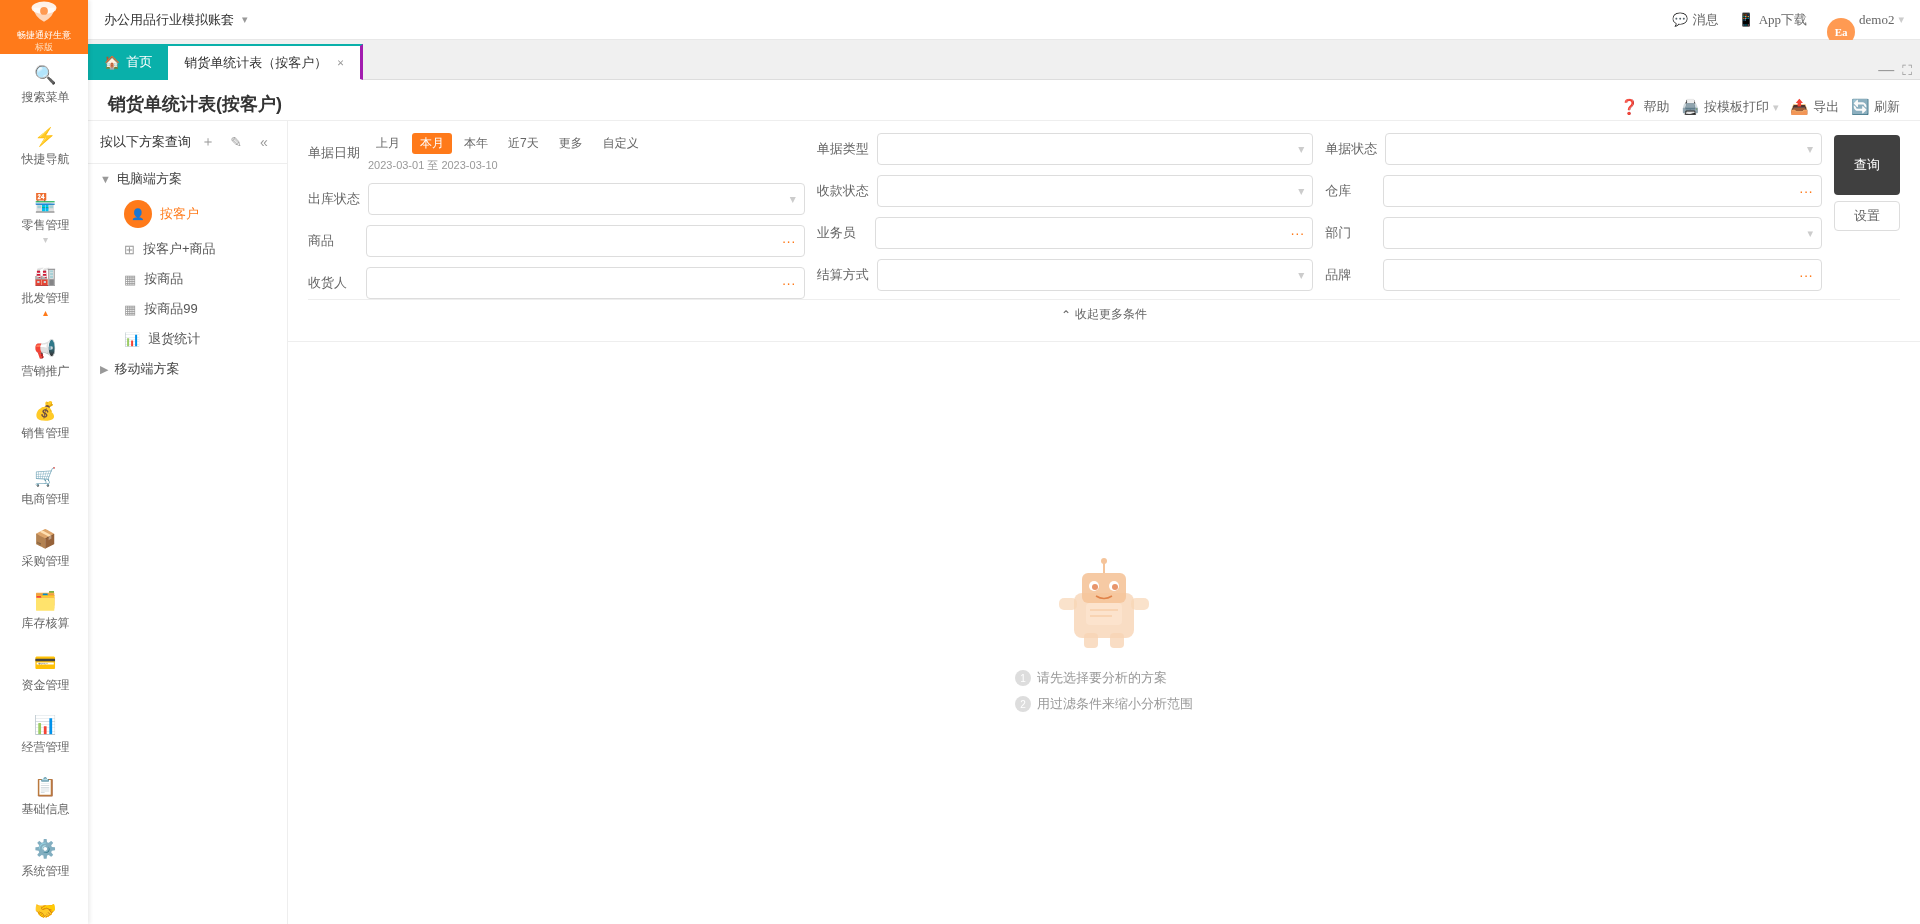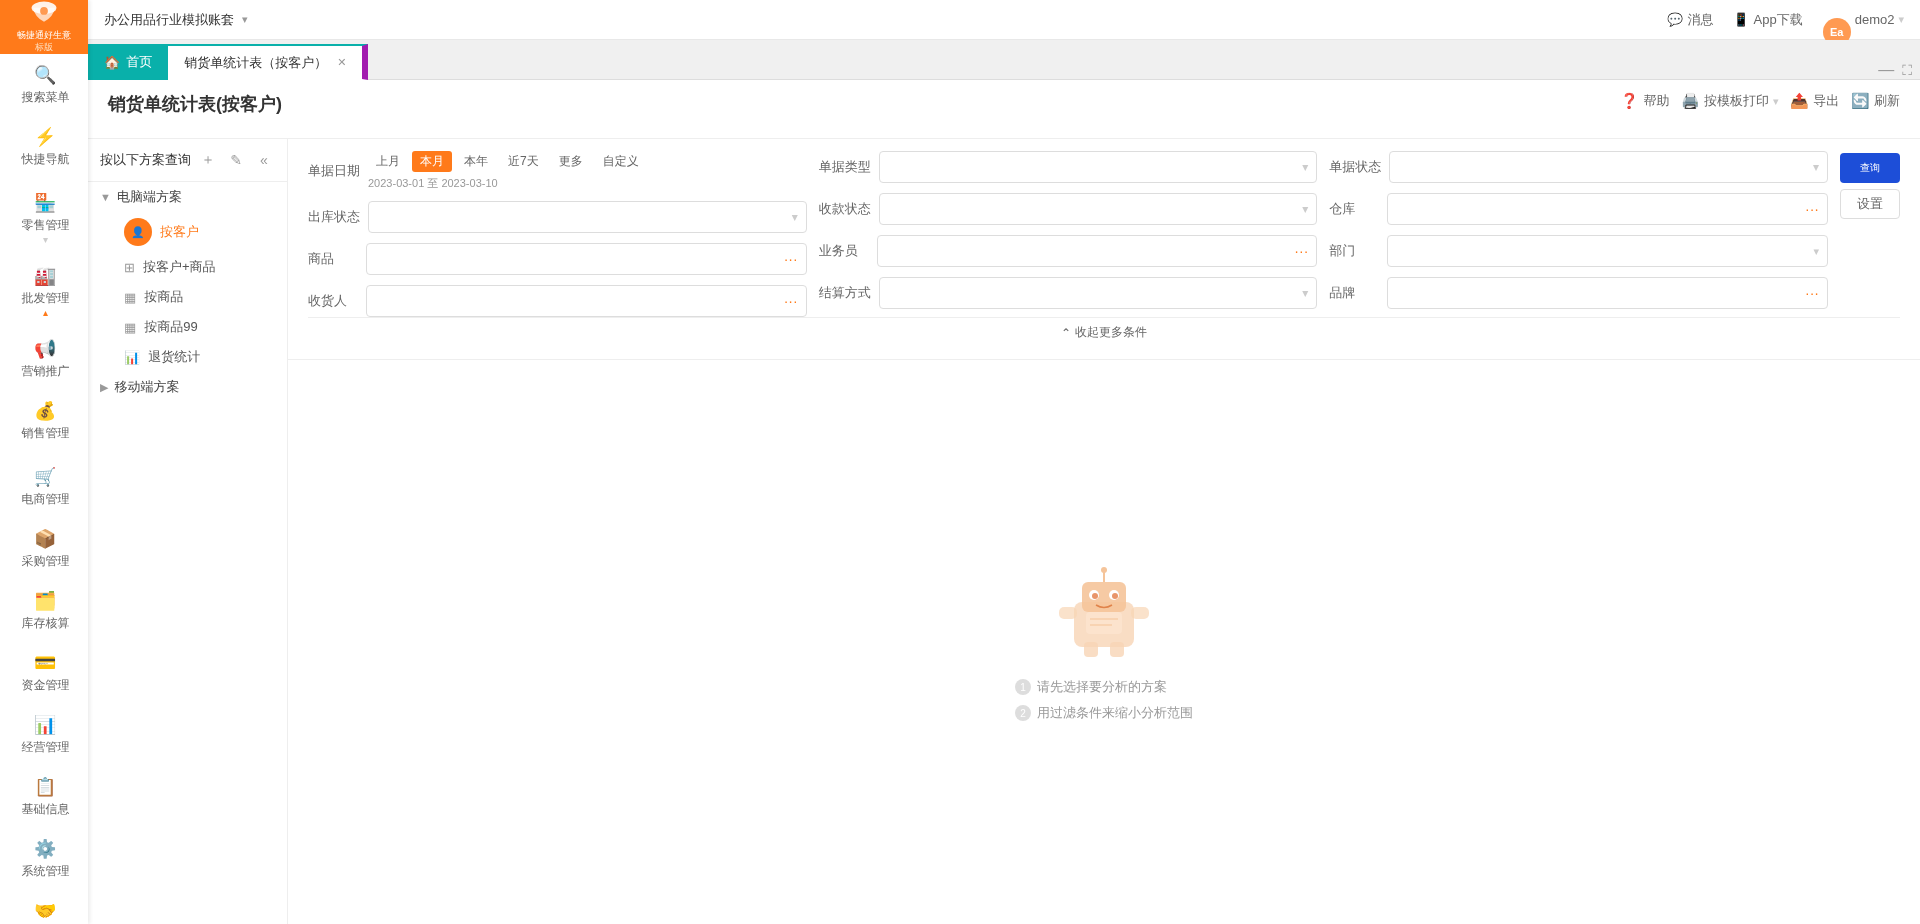--- a/index.html
+++ b/index.html
@@ -56,20 +56,21 @@
 
     
     .topbar {
       height: 40px;
       background: #fff;
       border-bottom: 1px solid #e8e8e8;
       display: flex;
       align-items: center;
       padding: 0 16px;
       justify-content: space-between;
+      font-family: Liberation Serif, serif;
     }
     .topbar-left {
       display: flex;
       align-items: center;
       gap: 8px;
       color: #333;
       font-size: 13px;
     }
     .topbar-dropdown {
       color: #999;
@@ -120,41 +121,42 @@
       font-size: 13px;
       background: #f0f0f0;
       color: #666;
       border-top: 1px solid #ddd;
       border-right: 1px solid #ddd;
     }
     .tab.active {
       background: #fff;
       color: #333;
       border-top: 2px solid #09b0aa;
-      border-right: 6px solid #a21caf;
+      border-right: 3px solid #a21caf;
       border-bottom: 1px solid #fff;
+      font-family: Liberation Mono, monospace;
     }
     .tab-home { background: #09b0aa; color: #fff; border: none; }
     .tab-close { font-size: 11px; color: #999; margin-left: 4px; }
 
     
     .content {
       flex: 1;
       display: flex;
       flex-direction: column;
       overflow: hidden;
       background: #f5f5f5;
     }
 
     
     .page-header {
       background: #fff;
-      padding: 12px 20px 22px 20px;
-      display: flex;
-      align-items: flex-start;
+      padding: 12px 20px 4px 20px;
+      display: flex;
+      align-items: flex-end;
       justify-content: space-between;
       border-bottom: 1px solid #eee;
     }
     .page-title {
       font-size: 18px;
       font-weight: 600;
       color: #333;
     }
     .page-actions {
       display: flex;
@@ -310,27 +312,27 @@
     }
     .date-tab.active {
       background: #ff7a1a;
       color: #fff;
     }
     .date-range {
       font-size: 11px;
       color: #999;
     }
     .btn-query {
-      background: #1d4ed8;
+      background: #404040;
       color: #fff;
       border: none;
       border-radius: 4px;
-      padding: 8px 20px;
-      cursor: pointer;
-      font-size: 10px;
+      padding: 21px 20px;
+      cursor: pointer;
+      font-size: 13px;
       white-space: nowrap;
     }
     .btn-settings {
       background: #fff;
       color: #666;
       border: 1px solid #ddd;
       border-radius: 4px;
       padding: 5px 16px;
       cursor: pointer;
       font-size: 13px;

